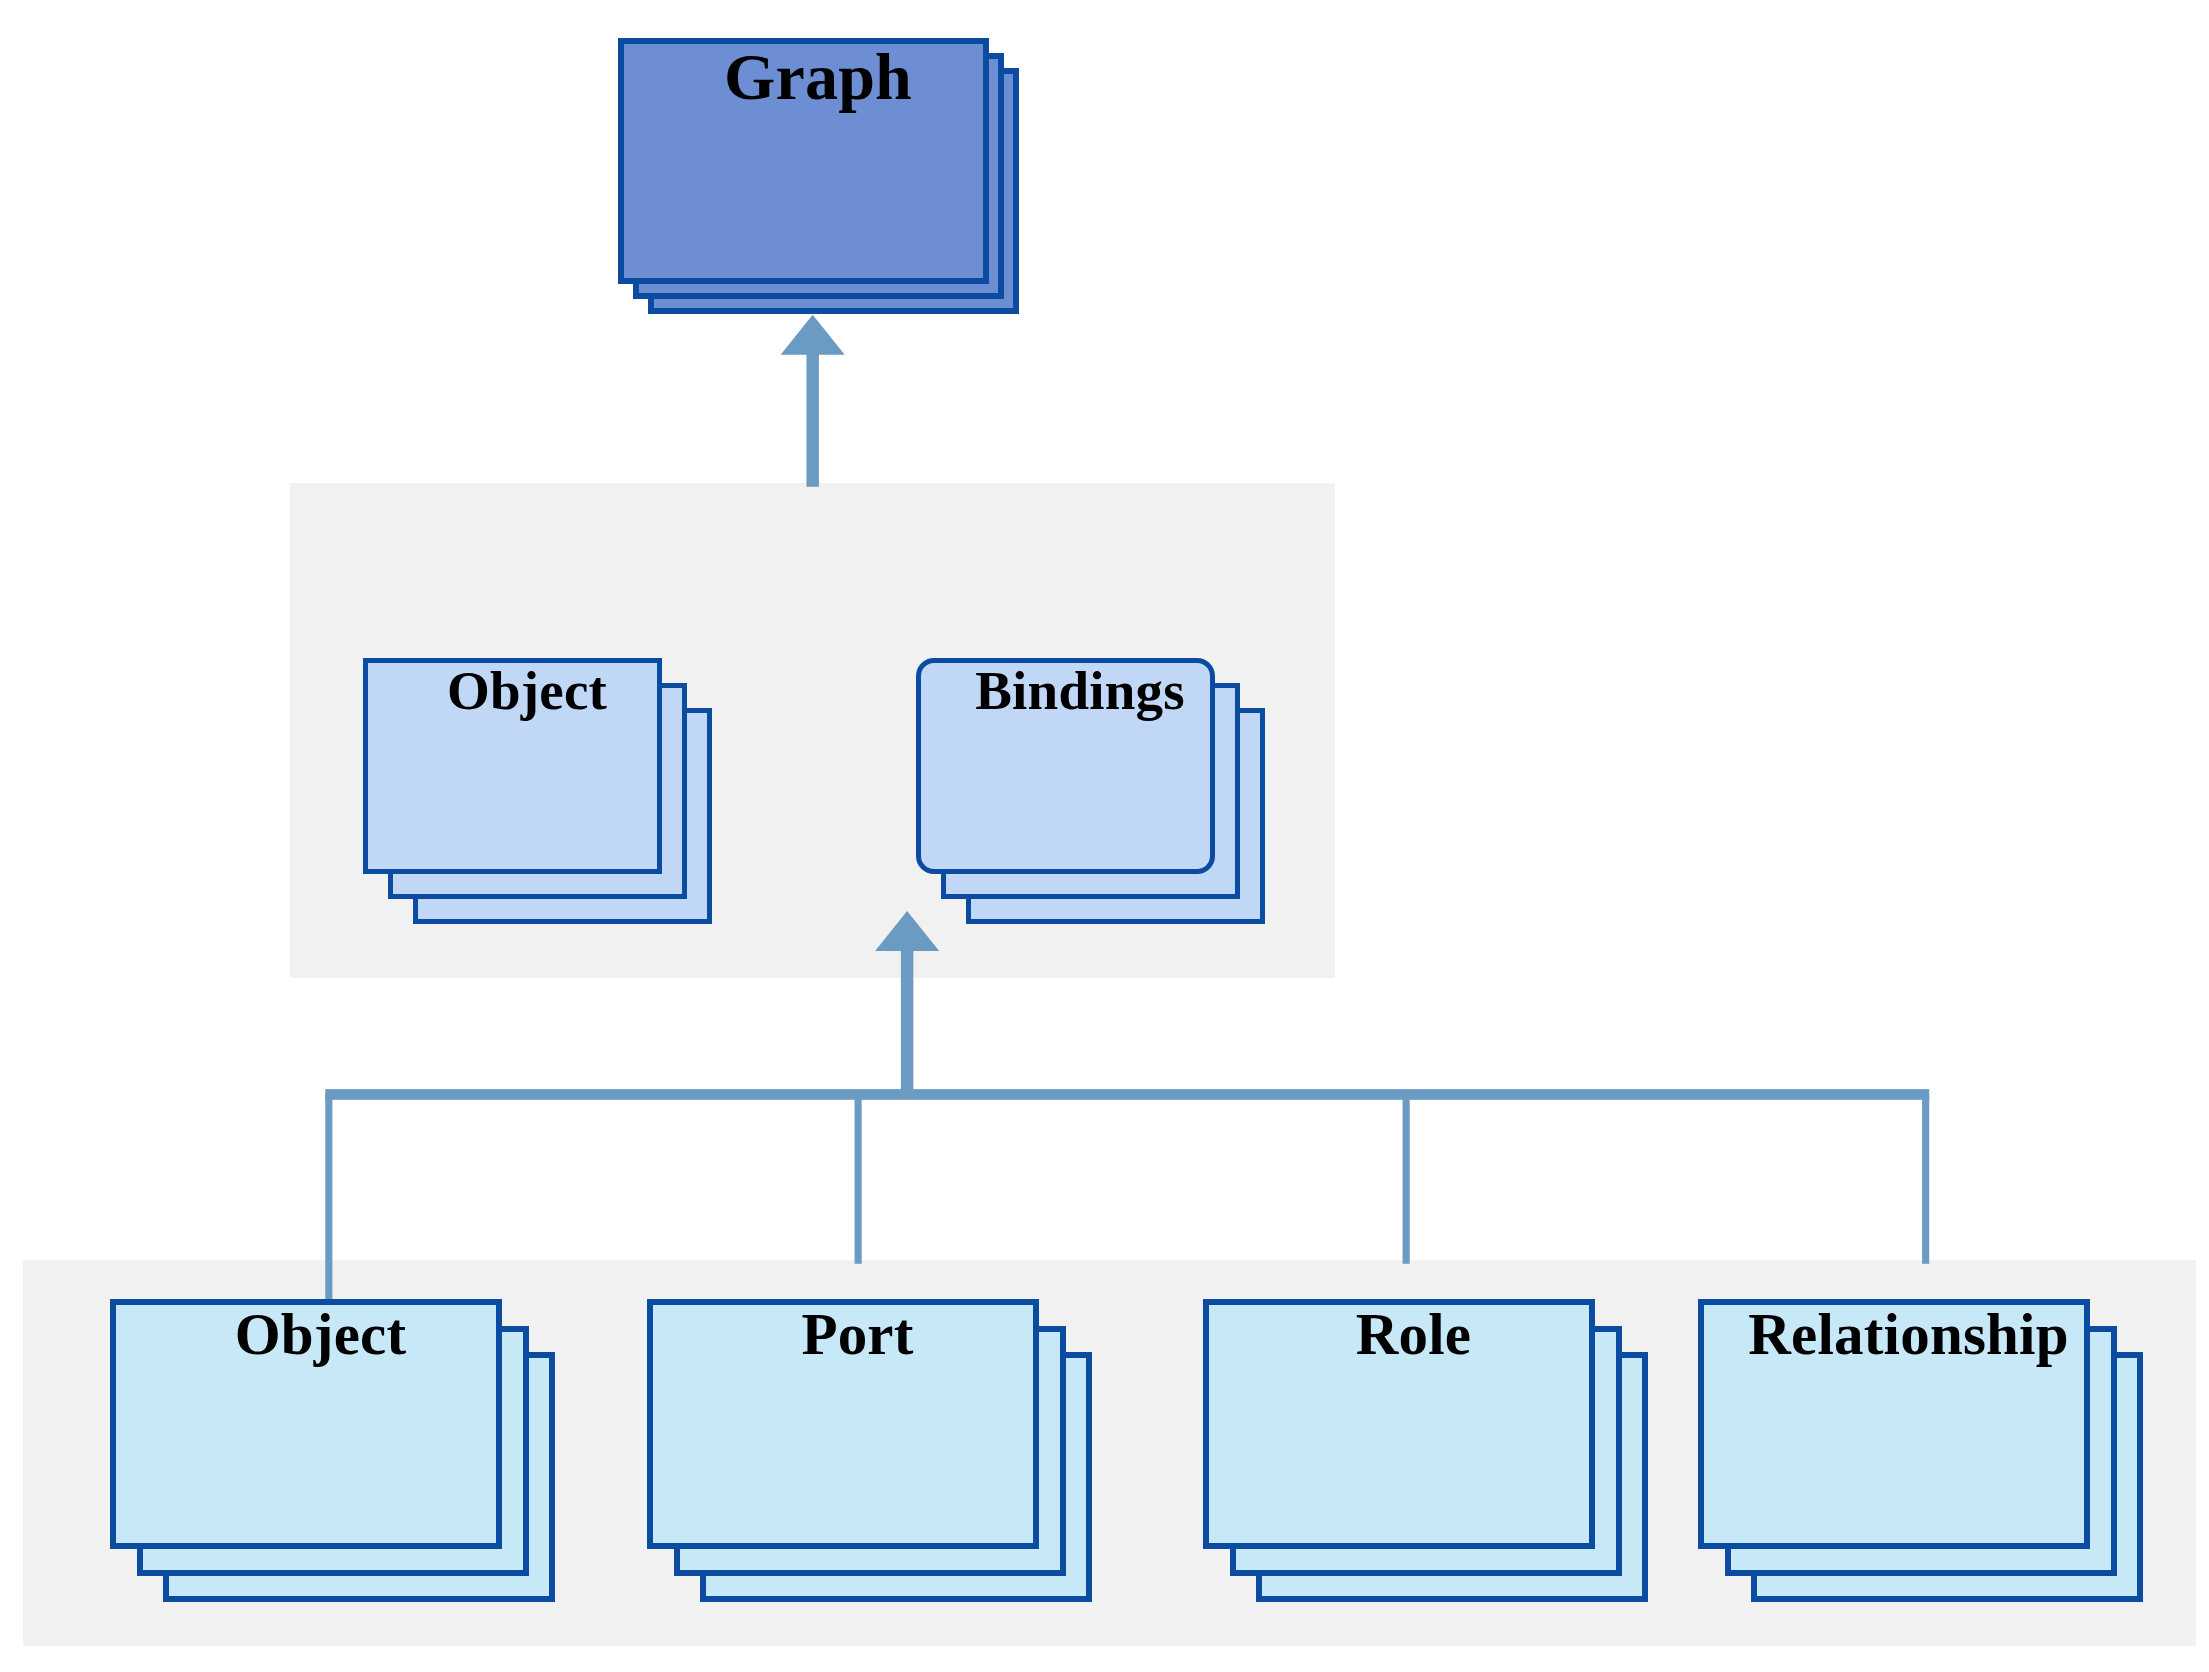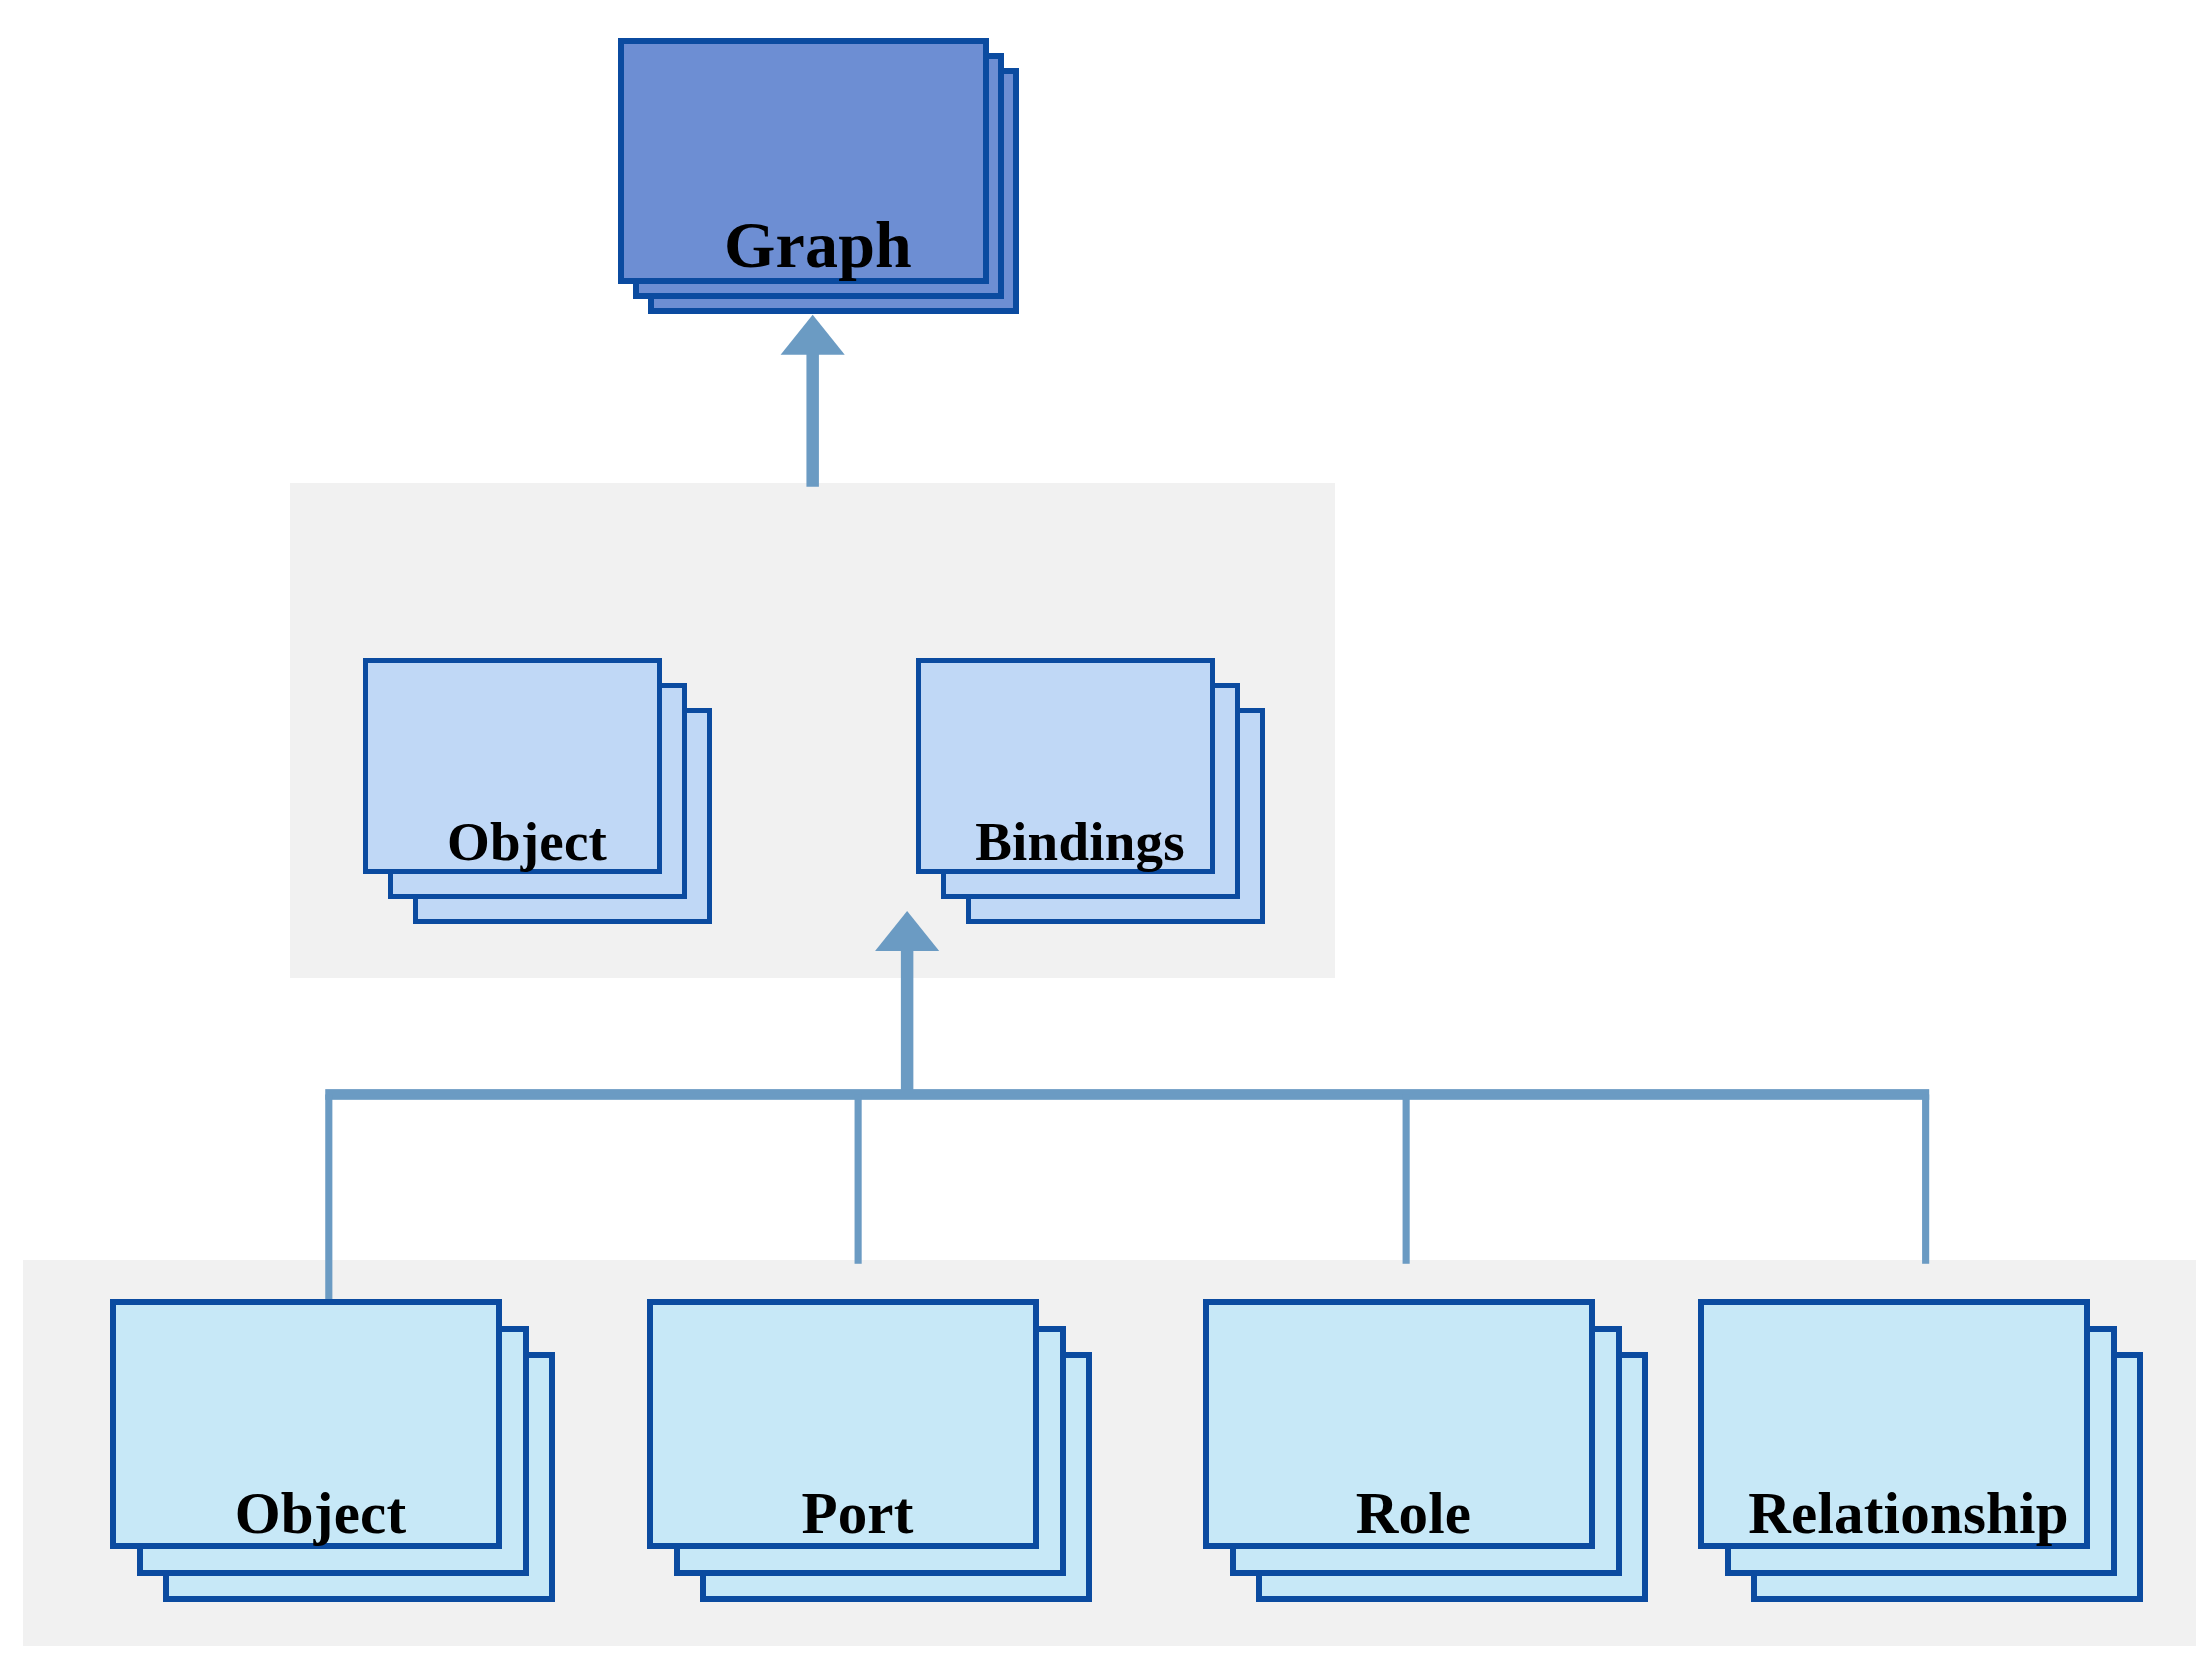--- a/index.html
+++ b/index.html
@@ -46,21 +46,21 @@
   }
   .node .sheet.s3 { 
     z-index: 1;
   }
   .node .sheet.s2 {
     z-index: 2;
   }
   .node .sheet.s1 { 
     z-index: 3;
     display: flex;
-    align-items: flex-end;
+    align-items: flex-start;
     justify-content: center;
     padding-left: 29px;
   }
   .node .label {
     font-weight: bold;
     color: #000000;
     line-height: 1;
     white-space: nowrap;
     letter-spacing: 0.2px;
   }
@@ -136,21 +136,21 @@
     <div class="sheet s3" style="left:50px; top:50px; width:299px; height:216px;"></div>
     <div class="sheet s2" style="left:25px; top:25px; width:299px; height:216px;"></div>
     <div class="sheet s1" style="left:0px; top:0px; width:299px; height:216px;">
       <span class="label">Object</span>
     </div>
   </div>
 
   <div class="node lvl-mid" style="left:916px; top:658px; width:349px; height:266px;">
     <div class="sheet s3" style="left:50px; top:50px; width:299px; height:216px;"></div>
     <div class="sheet s2" style="left:25px; top:25px; width:299px; height:216px;"></div>
-    <div class="sheet s1" style="left:0px; top:0px; width:299px; height:216px;">
+    <div class="sheet s1" style="left:0px; top:0px; width:299px; height:216px;border-radius:18px;">
       <span class="label">Bindings</span>
     </div>
   </div>
 
   <div class="node lvl-leaf" style="left:110px; top:1299px; width:446px; height:303px;">
     <div class="sheet s3" style="left:53px; top:53px; width:392px; height:250px;"></div>
     <div class="sheet s2" style="left:27px; top:27px; width:392px; height:250px;"></div>
     <div class="sheet s1" style="left:0px; top:0px; width:392px; height:250px;">
       <span class="label">Object</span>
     </div>

